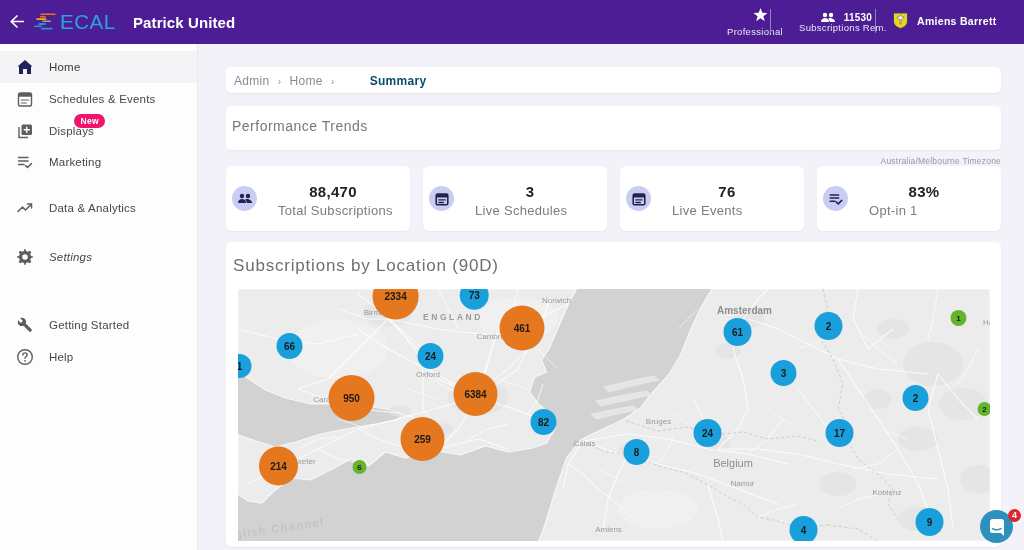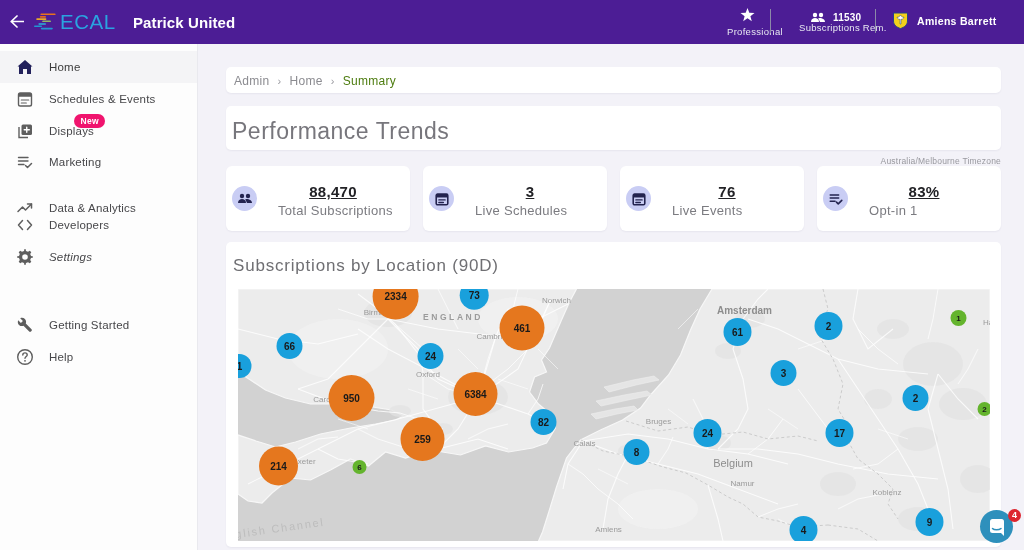--- a/index.html
+++ b/index.html
@@ -3,44 +3,44 @@
 <meta charset="utf-8">
 <style>
 * { margin:0; padding:0; box-sizing:border-box; }
 html,body { width:1024px; height:550px; overflow:hidden; font-family:"Liberation Sans", sans-serif; background:#f3f2f8; }
 
 #header { position:absolute; left:0; top:0; width:1024px; height:44px; background:#4c1d95; }
 #backarrow { position:absolute; left:10px; top:14.5px; width:14px; height:13px; }
 #logo { position:absolute; left:34px; top:12.5px; }
 #ecaltext { position:absolute; left:60px; top:10px; font-size:20.5px; color:#2aa3e0; letter-spacing:0.5px; font-weight:400; }
 #clientname { position:absolute; left:133px; top:14px; font-size:15px; color:#fff; font-weight:bold; letter-spacing:0.1px; }
-.hdr-item { position:absolute; text-align:center; color:#fff;padding-left:27px; }
+.hdr-item { position:absolute; text-align:right; color:#fff;padding-left:27px; }
 .hdr-sub { font-size:9.5px; color:#e8e8f2; letter-spacing:0.3px; }
 .hdr-divider { position:absolute; top:9px; width:1px; height:24px; background:#8b8aa8; }
 
 #sidebar { position:absolute; left:0; top:44px; width:198px; height:506px; background:#fdfdfd; border-right:1px solid #e9e9ee; }
 .nav-item { position:absolute; left:0; width:197px; height:32px; }
 .nav-item .ic { position:absolute; left:16px; top:7px; width:18px; height:18px; }
 .nav-item .lbl { position:absolute; left:49px; top:10px; font-size:11.5px; color:#47474a; letter-spacing:0.2px; }
 .nav-sel { background:#f4f4f6; }
 .nav-sel .lbl { color:#3c3c3c; }
 #newbadge { position:absolute; left:74px; top:-1px; background:#f0146e; color:#fff; font-size:8.5px; font-weight:bold; padding:2px 6.5px; border-radius:9px; letter-spacing:0.3px; }
 
 .panel { position:absolute; background:#fff; border-radius:5px; box-shadow:0 1px 2px rgba(40,40,90,0.06); }
 #crumb { left:226px; top:67px; width:775px; height:26px; }
 #crumb .in { position:absolute; left:8px; top:7px; font-size:12px; color:#8b8b90; letter-spacing:0.3px; }
 #crumb .sep { color:#9a9aa0; padding:0 8px; font-size:11px; }
-#crumb .cur { color:#4d7c0f; font-weight:normal; }
+#crumb .cur { color:#0c4a6e; font-weight:bold;margin-left:27px; }
 #perf { left:226px; top:106px; width:775px; height:44px; }
-#perf .in { position:absolute; left:6px; top:12px; font-size:23px; color:#77767c; letter-spacing:0.5px; }
+#perf .in { position:absolute; left:6px; top:12px; font-size:14px; color:#77767c; letter-spacing:0.5px; }
 #tz { position:absolute; left:0px; top:156px; width:1001px; text-align:right; font-size:8.5px; color:#98989e; letter-spacing:0.2px; }
 .scard { position:absolute; top:166px; width:184px; height:65px; background:#fff; border-radius:6px; box-shadow:0 1px 2px rgba(40,40,90,0.06); }
 .scard .circ { position:absolute; left:6px; top:20px; width:25px; height:25px; border-radius:50%; background:#c9cdf4; }
 .scard .circ svg { position:absolute; left:4.5px; top:4.5px; }
-.scard .num { position:absolute; left:36px; top:17px; width:142px; text-align:center; font-size:15px; font-weight:bold; color:#222226; letter-spacing:0.3px;text-decoration:underline; }
+.scard .num { position:absolute; left:36px; top:17px; width:142px; text-align:center; font-size:15px; font-weight:bold; color:#222226; letter-spacing:0.3px; }
 .scard .lab { position:absolute; left:52px; top:36.5px; width:142px; text-align:left; font-size:13px; color:#7b7b80; letter-spacing:0.3px; }
 #mappanel { left:226px; top:242px; width:775px; height:305px; }
 #maptitle { position:absolute; left:7px; top:14px; font-size:17px; color:#6f6f73; letter-spacing:0.8px; }
 #mapbox { position:absolute; left:11.5px; top:47px; width:752px; height:252px; overflow:hidden; background:#d2d2d2; }
 
 #intercom { position:absolute; left:980px; top:510px; width:33px; height:33px; border-radius:50%; background:#2e90bc; }
 #intercom-badge { position:absolute; left:1008px; top:509px; width:13px; height:13px; border-radius:50%; background:#dd262f; color:#fff; font-size:9px; font-weight:bold; text-align:center; line-height:13px; }
 </style>
 </head>
 <body>
@@ -117,26 +117,20 @@
         <path d="M9.5 12.5 L11.5 14.5 L15.5 10.5" stroke="#5e5e5e" stroke-width="1.5" fill="none" stroke-linecap="round" stroke-linejoin="round"></path>
       </svg>
     <div class="lbl">Marketing</div>
   </div>
   <div class="nav-item" style="top:148px;">
     <svg class="ic" viewBox="0 0 18 18">
         <path d="M2 12.5 L6.5 8 L9.5 11 L15.5 5" stroke="#5e5e5e" stroke-width="1.5" fill="none" stroke-linecap="round" stroke-linejoin="round"></path>
         <path d="M11.5 5 L15.5 5 L15.5 9" stroke="#5e5e5e" stroke-width="1.5" fill="none" stroke-linecap="round" stroke-linejoin="round"></path>
       </svg>
     <div class="lbl">Data &amp; Analytics</div>
-  </div>
-  <div class="nav-item" style="top:165px;">
-    <svg class="ic" viewBox="0 0 18 18">
-        <path d="M6.5 4.5 L2.5 9 L6.5 13.5 M11.5 4.5 L15.5 9 L11.5 13.5" stroke="#5e5e5e" stroke-width="1.5" fill="none" stroke-linecap="round" stroke-linejoin="round"></path>
-      </svg>
-    <div class="lbl">Developers</div>
   </div>
   <div class="nav-item" style="top:196.5px;font-style:italic;">
     <svg class="ic" viewBox="0 0 18 18">
         <path d="M9 1.5 L10 1.5 L10.5 3.5 L12.5 4.3 L14.3 3.2 L15.8 4.7 L14.7 6.5 L15.5 8.5 L17.5 9 L17.5 10 L15.5 10.5 L14.7 12.5 L15.8 14.3 L14.3 15.8 L12.5 14.7 L10.5 15.5 L10 17.5 L9 17.5 L8.5 15.5 L6.5 14.7 L4.7 15.8 L3.2 14.3 L4.3 12.5 L3.5 10.5 L1.5 10 L1.5 9 L3.5 8.5 L4.3 6.5 L3.2 4.7 L4.7 3.2 L6.5 4.3 L8.5 3.5 Z M9.5 6.7 A2.8 2.8 0 1 0 9.5 12.3 A2.8 2.8 0 1 0 9.5 6.7 Z" fill="#5e5e5e" fill-rule="evenodd" transform="translate(-0.5,-0.5)"></path>
       </svg>
     <div class="lbl">Settings</div>
   </div>
   <div class="nav-item" style="top:265px;">
     <svg class="ic" viewBox="0 0 18 18">
         <path d="M15.5 13.2 L9.8 7.5 C10.4 6 10.1 4.2 8.9 3 C7.6 1.7 5.7 1.5 4.2 2.2 L6.9 4.9 L4.9 6.9 L2.2 4.2 C1.5 5.7 1.7 7.6 3 8.9 C4.2 10.1 6 10.4 7.5 9.8 L13.2 15.5 C13.7 16 14.4 16 14.9 15.5 L15.5 14.9 C16 14.4 16 13.7 15.5 13.2 Z" fill="#5e5e5e"></path>

